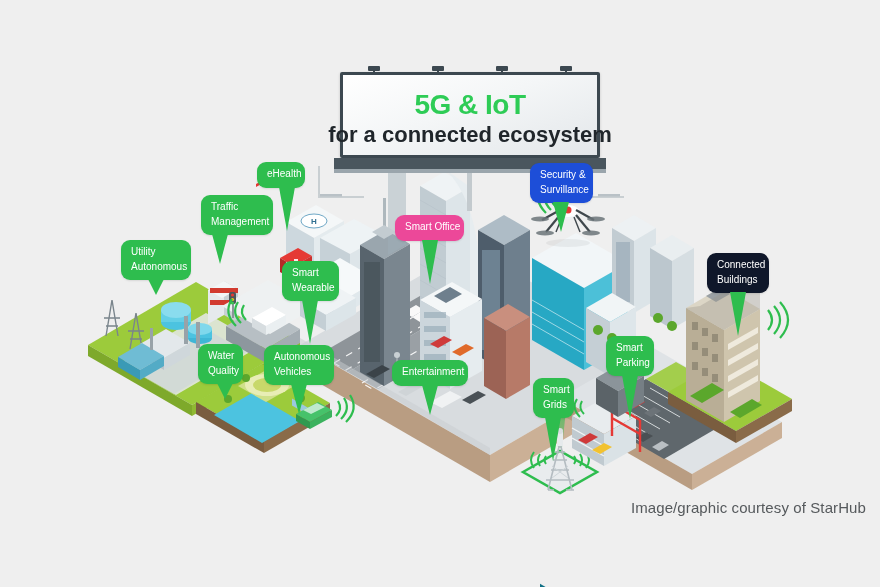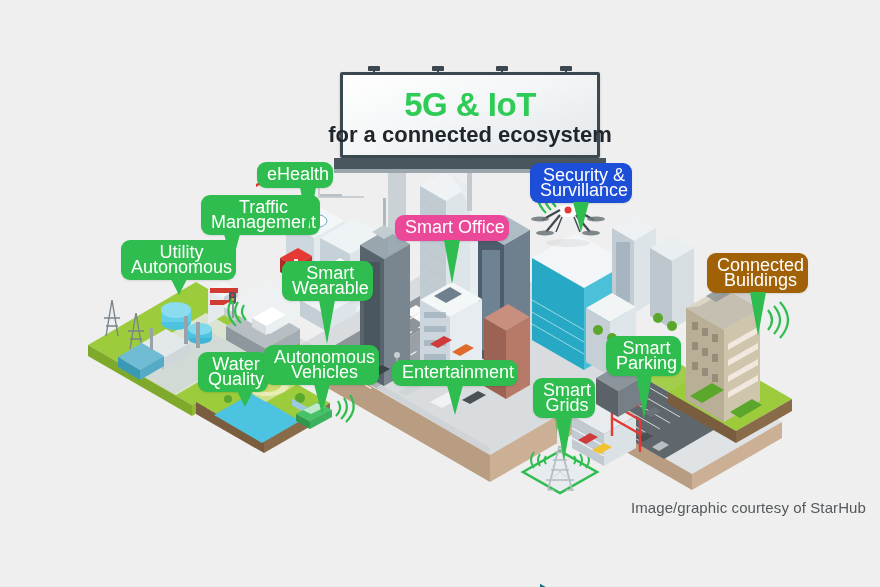--- a/index.html
+++ b/index.html
@@ -15,21 +15,21 @@
   
   .billboard{position:absolute;left:340px;top:66px;width:260px;height:100px;}
   .bb-frame{
     position:absolute;left:0;top:6px;width:260px;height:86px;
     background:linear-gradient(160deg,#ffffff 0%,#f4f6f7 45%,#e3e7ea 100%);
     border:3px solid #3c4850;border-radius:2px;box-sizing:border-box;
     box-shadow:0 1px 3px rgba(0,0,0,.18);
     display:flex;flex-direction:column;align-items:center;justify-content:center;
   }
   .bb-title{
-    color:#2ecc56;font-weight:bold;font-size:33px;line-height:38px;
+    color:#2ecc56;font-weight:bold;font-size:28px;line-height:38px;
     letter-spacing:-0.5px;margin:0 0 2px 0;white-space:nowrap;
   }
   .bb-sub{
     color:#20262b;font-weight:bold;font-size:22px;line-height:18px;
     white-space:nowrap;
   }
   .bb-lamp{position:absolute;top:0px;width:12px;height:5px;background:#3c4850;border-radius:1px;}
   .bb-lamp:after{content:"";position:absolute;left:5px;top:4px;width:2px;height:4px;background:#3c4850;}
   .bb-base{position:absolute;left:-6px;top:92px;width:272px;height:11px;background:#4a565e;}
   .bb-base-strip{position:absolute;left:-6px;top:103px;width:272px;height:4px;background:#9aa5ac;}
@@ -40,23 +40,23 @@
   .bb-strutL,.bb-strutR{position:absolute;top:100px;width:44px;height:30px;
     border:2px solid #c3cace;border-top:none;border-right:none;opacity:.85;}
 
   
   .pill{
     position:absolute;
     background:#2ebd4e;
     color:#ffffff;
     border-radius:9px;
     padding:5px 4px 6px 10px;
-    font-size:18px;line-height:14.5px;
+    font-size:10px;line-height:14.5px;
     font-weight:normal;
-    text-align:center;
+    text-align:left;
     white-space:pre;
     box-shadow:0 1px 2px rgba(0,0,0,.10);
     z-index:40;
   }
   .pill .tail{
     position:absolute;left:50%;margin-left:-8px;bottom:-15px;
     width:0;height:0;border-left:8px solid transparent;border-right:8px solid transparent;
     border-top:16px solid #2ebd4e;
   }
   .pill.tail-left .tail{left:26%;}
@@ -504,30 +504,30 @@
   </div>
 
   <div id="pills">
       <div class="pill" style="left: 121px; top: 240px; background: rgb(46, 189, 78);"><span>Utility
 Autonomous</span><span class="tail" style="border-top-color: rgb(46, 189, 78);"></span></div>
       <div class="pill tail-left tail-long" style="left: 201px; top: 195px; background: rgb(46, 189, 78);"><span>Traffic
 Management</span><span class="tail" style="border-top-color: rgb(46, 189, 78);"></span></div>
       <div class="pill tail-right tail-xlong" style="left: 257px; top: 162px; background: rgb(46, 189, 78);"><span>eHealth</span><span class="tail" style="border-top-color: rgb(46, 189, 78);"></span></div>
       <div class="pill tail-xlong" style="left: 282px; top: 261px; background: rgb(46, 189, 78);"><span>Smart
 Wearable</span><span class="tail" style="border-top-color: rgb(46, 189, 78);"></span></div>
-      <div class="pill tail-right" style="left: 198px; top: 344px; background: rgb(46, 189, 78); margin-top: 8px;"><span>Water
+      <div class="pill tail-right" style="left: 198px; top: 344px; background: rgb(46, 189, 78);"><span>Water
 Quality</span><span class="tail" style="border-top-color: rgb(46, 189, 78);"></span></div>
       <div class="pill tail-long" style="left: 264px; top: 345px; background: rgb(46, 189, 78);"><span>Autonomous
 Vehicles</span><span class="tail" style="border-top-color: rgb(46, 189, 78);"></span></div>
       <div class="pill tail-xlong" style="left: 395px; top: 215px; background: #ec4899;"><span>Smart Office</span><span class="tail" style="border-top-color: rgb(46, 189, 78);"></span></div>
       <div class="pill tail-long" style="left: 392px; top: 360px; background: rgb(46, 189, 78);"><span>Entertainment</span><span class="tail" style="border-top-color: rgb(46, 189, 78);"></span></div>
       <div class="pill tail-long" style="left: 530px; top: 163px; background: #1d4ed8;"><span>Security &amp;
 Survillance</span><span class="tail" style="border-top-color: rgb(46, 189, 78);"></span></div>
       <div class="pill tail-xlong" style="left: 533px; top: 378px; background: rgb(46, 189, 78);"><span>Smart
 Grids</span><span class="tail" style="border-top-color: rgb(46, 189, 78);"></span></div>
       <div class="pill tail-xlong" style="left: 606px; top: 336px; background: rgb(46, 189, 78);"><span>Smart
 Parking</span><span class="tail" style="border-top-color: rgb(46, 189, 78);"></span></div>
-      <div class="pill tail-xlong" style="left: 707px; top: 253px; background: #a16207;"><span>Connected
+      <div class="pill tail-xlong" style="left: 707px; top: 253px; background: #0f172a;"><span>Connected
 Buildings</span><span class="tail" style="border-top-color: rgb(46, 189, 78);"></span></div>
     </div>
 
   <div class="credit">Image/graphic courtesy of StarHub</div>
 </div>
 
 </body></html>

